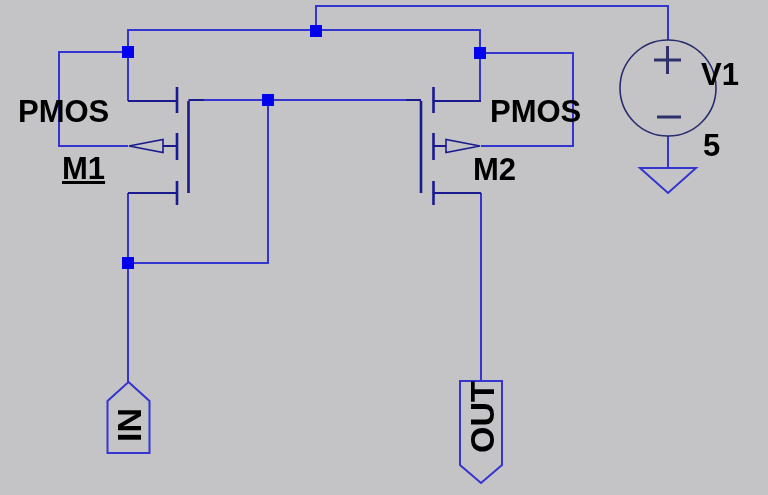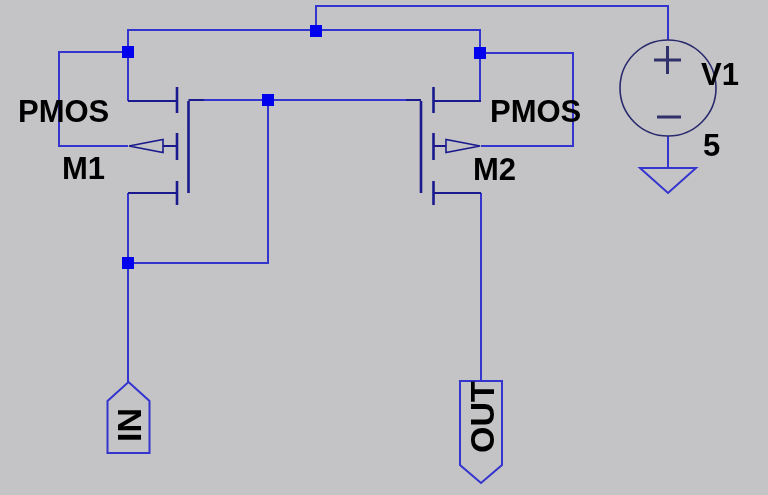--- a/index.html
+++ b/index.html
@@ -14,21 +14,21 @@
   .lbl{
     position:absolute;
     font-weight:bold;
     color:#000;
     font-size:31px;
     line-height:1;
     white-space:nowrap;
     letter-spacing:0px;
   }
   .lbl-pmos1{left:18px;top:96px;}
-  .lbl-m1{left:62px;top:153px;}
+  .lbl-m1{left:62px;top:153px;text-decoration:underline;}
   .lbl-pmos2{left:490px;top:96px;}
   .lbl-m2{left:473px;top:154px;}
   .lbl-v1{left:701px;top:14px;margin-top:45px;}
   .lbl-v1val{left:703px;top:130px;}
   .port-text{
     position:absolute;
     font-weight:bold;
     color:#000;
     font-size:34px;
     line-height:1;

